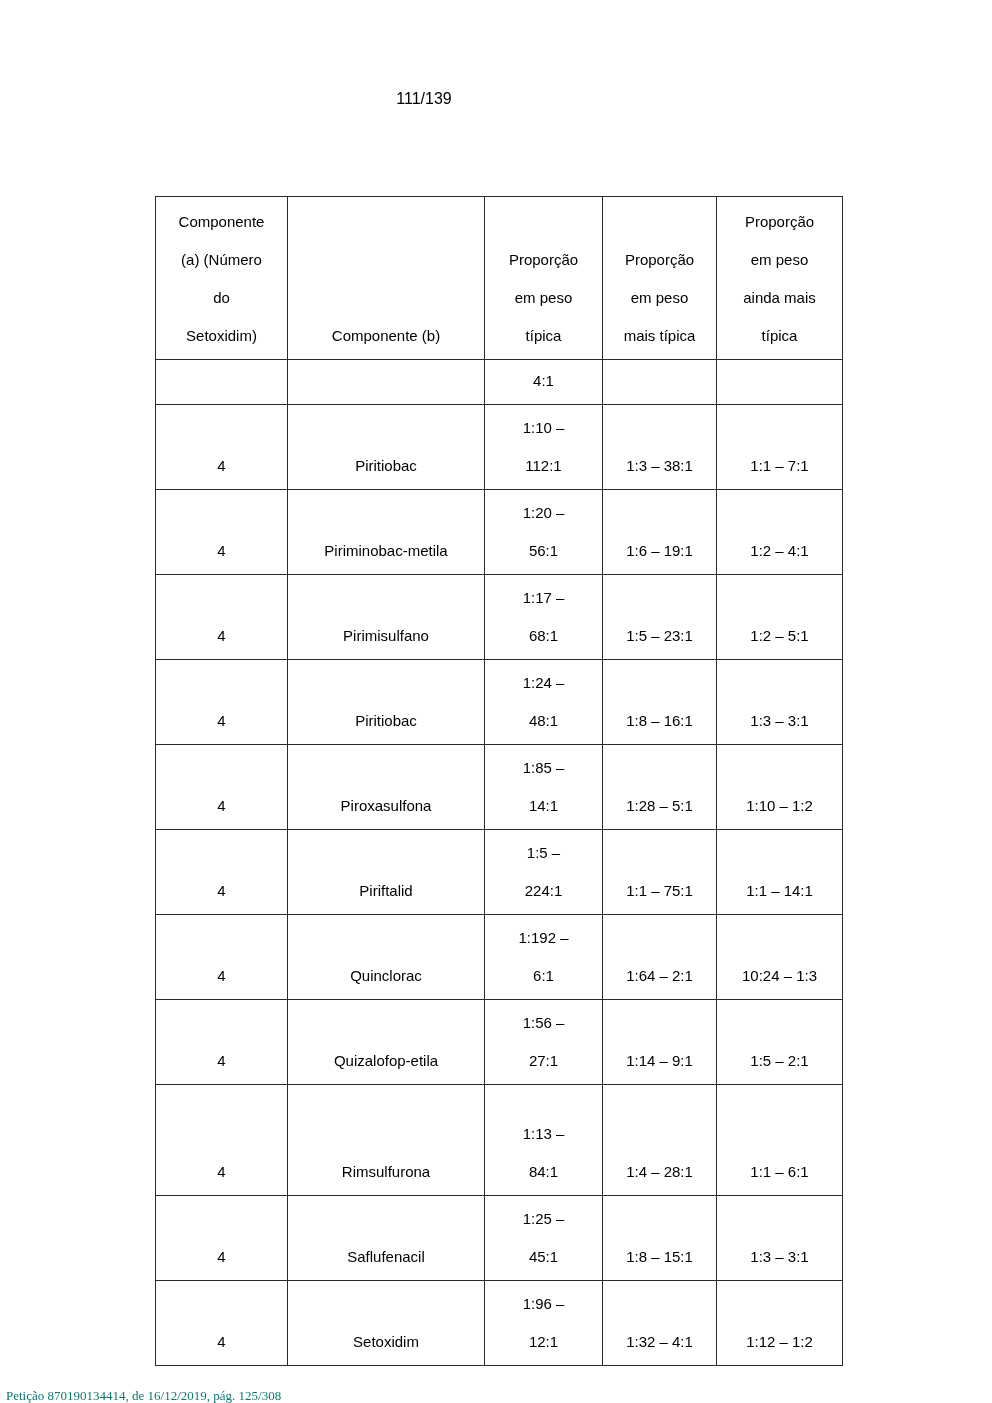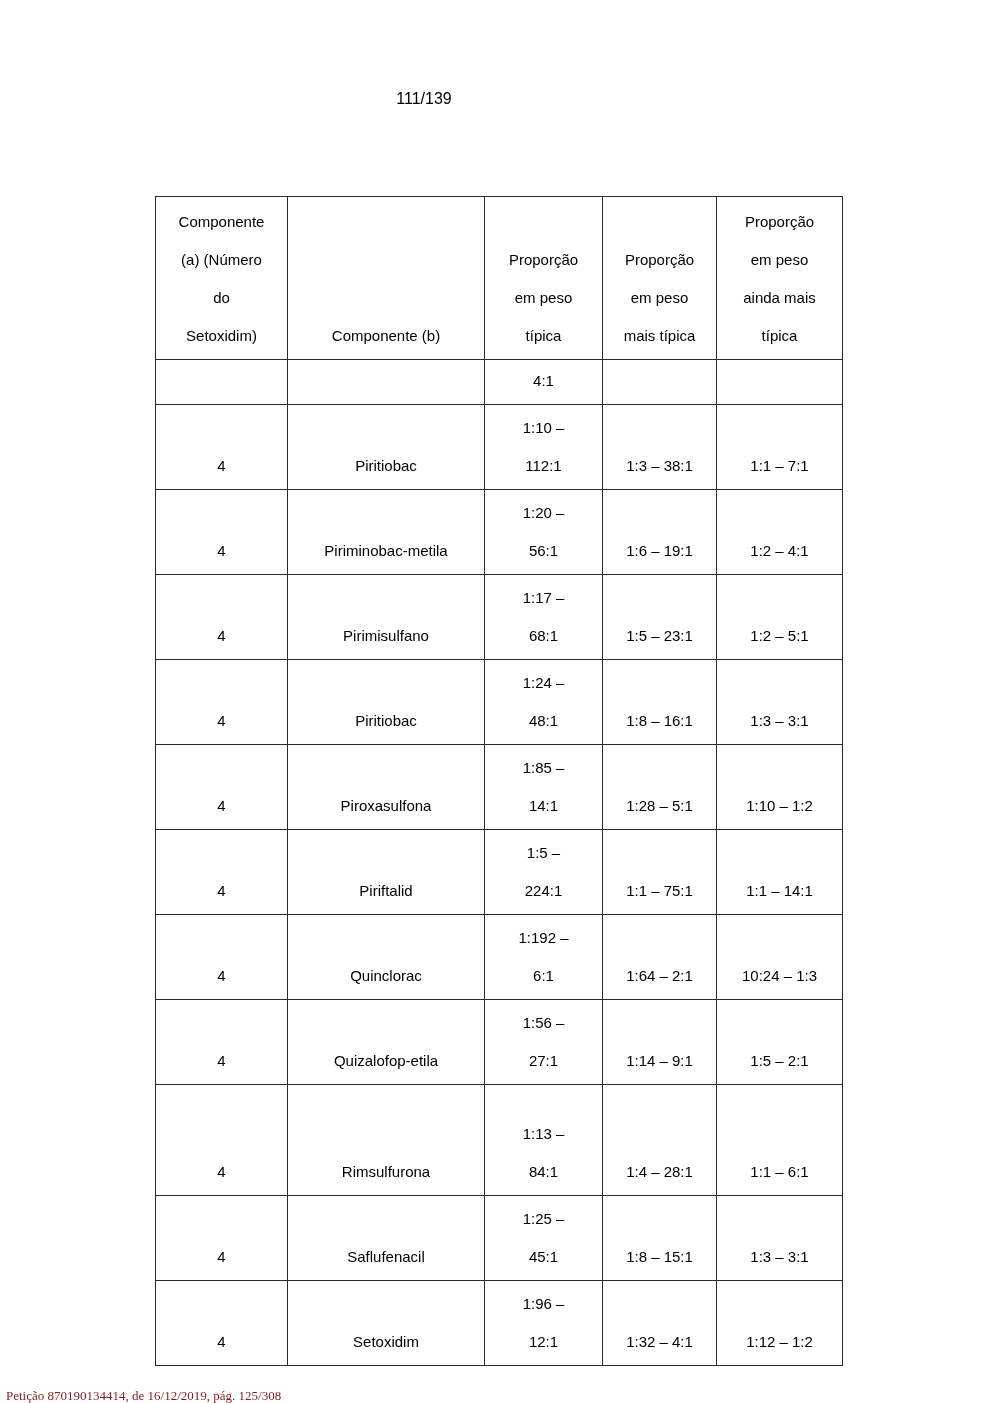--- a/index.html
+++ b/index.html
@@ -44,21 +44,21 @@
   .doc-table td { height: 38px; }
   .row-single td { height: 38px; }
   .row-double td { height: 78px; text-align: center; }
   .row-tall td { height: 104px; }
   .footer {
     position: absolute;
     left: 6px;
     top: 1364px;
     font-family: "Liberation Serif", serif;
     font-size: 13px;
-    color: #7f1d1d;
+    color: #0f766e;
   }
 </style>
 </head>
 <body>
 
 <div class="page">
 
   <div class="page-number">111/139</div>
 
   <table class="doc-table">

